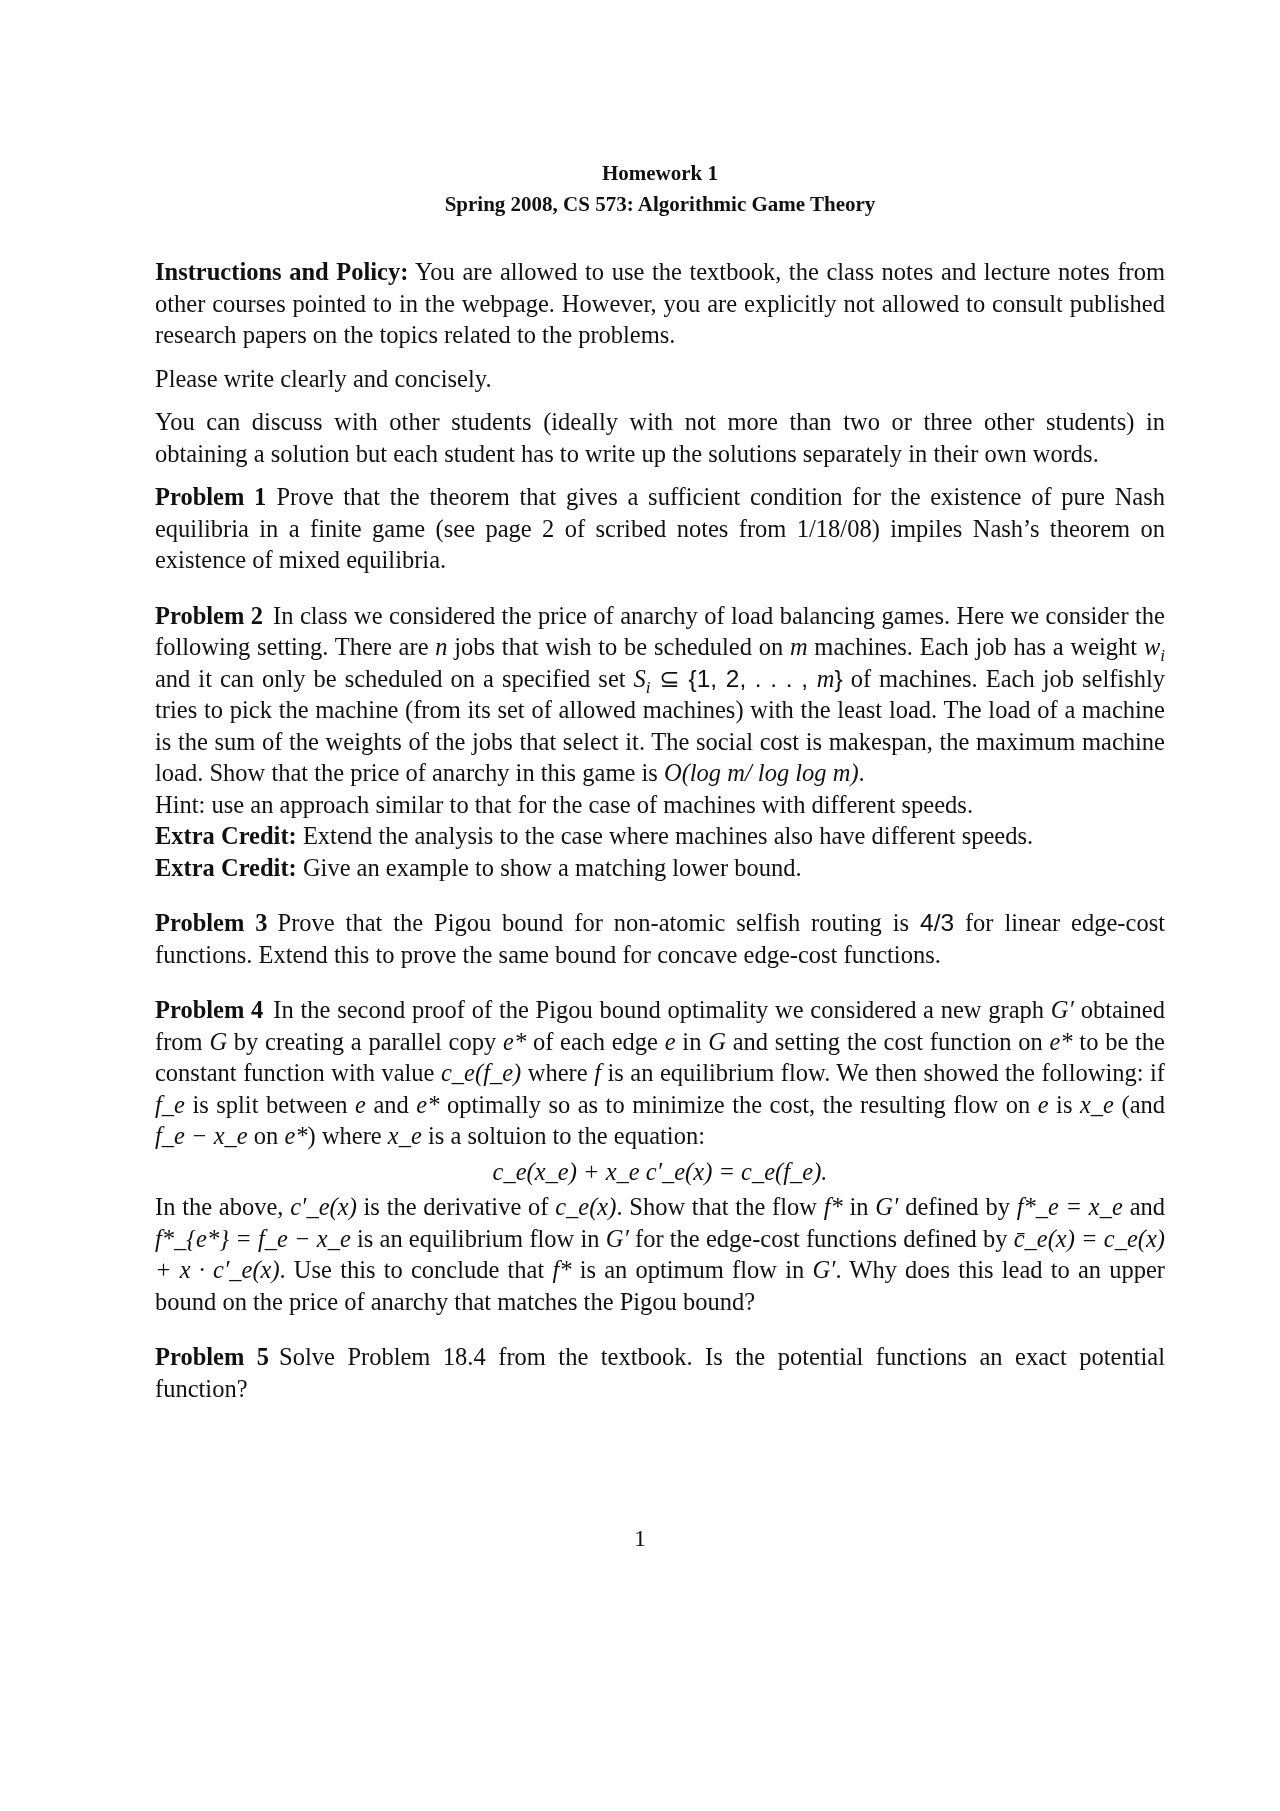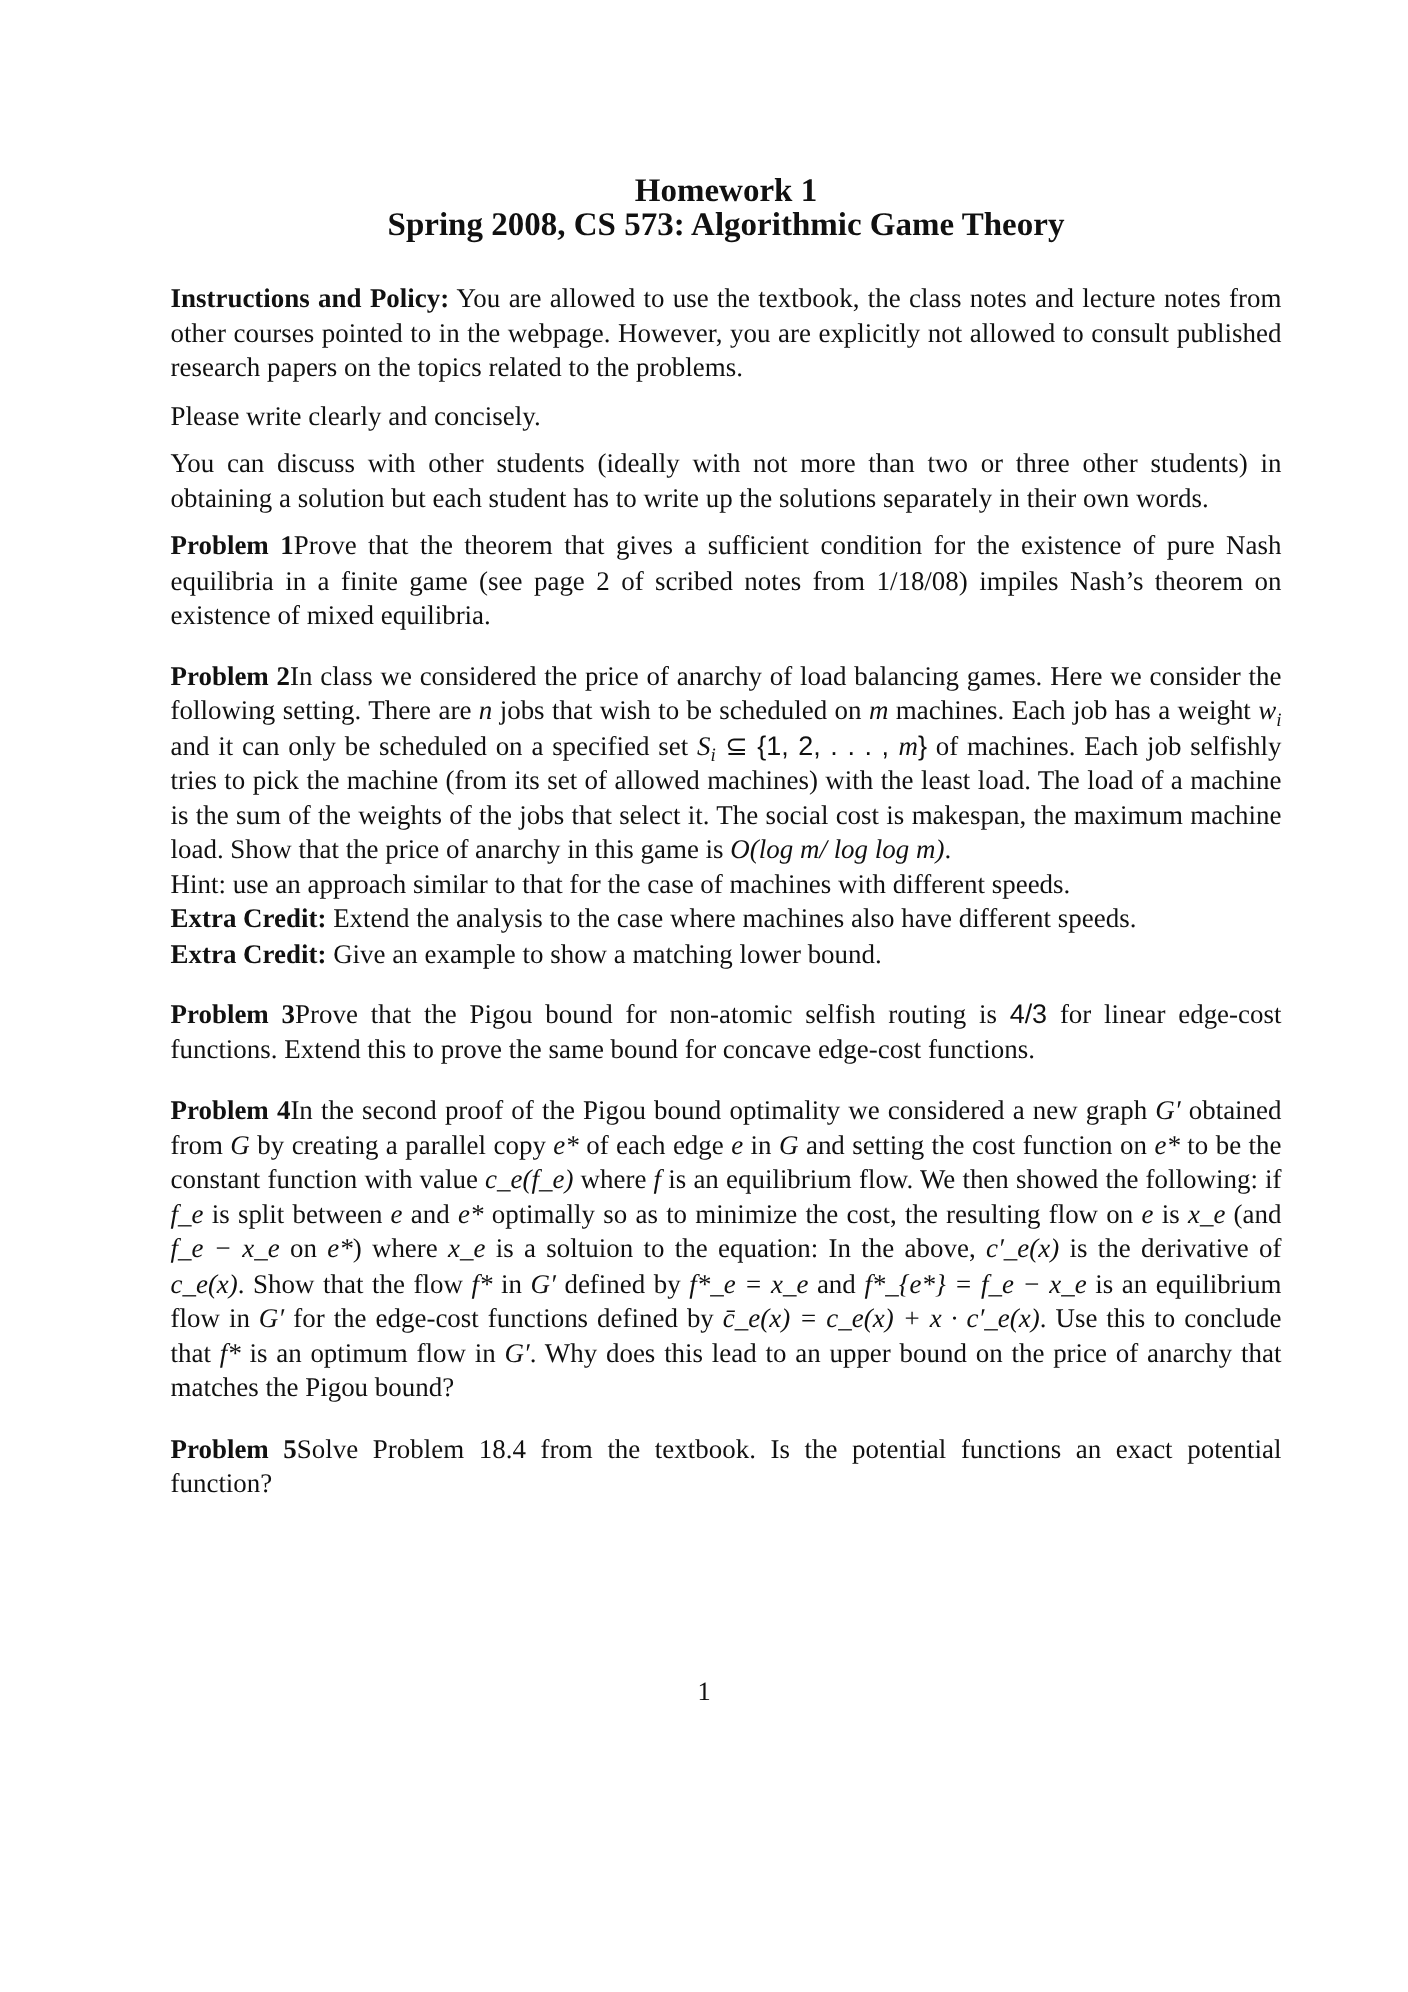--- a/index.html
+++ b/index.html
@@ -20,32 +20,32 @@
       left: 155px;
       top: 158px;
       width: 1010px;
       font-size: 24.5px;
       line-height: 31.5px;
       text-align: justify;
     }
     .title-block {
       text-align: center;
       font-weight: bold;
-      font-size: 30px;
+      font-size: 21px;
       line-height: 31px;
       margin-bottom: 36px;
     }
     .title-line { display: block; }
     p { margin: 0 0 12px 0; }
     .bold { font-weight: bold; font-family: Liberation Serif, serif; }
     .ital { }
     .m { font-family: "Liberation Serif", "DejaVu Serif", serif; font-style: italic; }
     .mr { font-family: Liberation Sans, sans-serif; font-style: normal; }
     .problem { margin-bottom: 24px; }
-    .problem-label { font-weight: bold; }
+    .problem-label { font-weight: bold; margin-right: 10px; }
     .ec-line { display: block; }
     .equation {
       display: block;
       text-align: center;
       margin: 4px 0 4px 0;
     }
     sub, sup { font-size: 70%; line-height: 0; }
     .page-number {
       position: absolute;
       top: 1525px;
@@ -81,20 +81,21 @@
     <span class="ec-line"><span class="bold">Extra Credit:</span><span> Extend the analysis to the case where machines also have different speeds.</span></span>
     <span class="ec-line"><span class="bold">Extra Credit:</span><span> Give an example to show a matching lower bound.</span></span>
   </div>
 
   <div class="problem">
     <span class="problem-label">Problem 3</span><span>Prove that the Pigou bound for non-atomic selfish routing is </span><span class="mr">4/3</span><span> for linear edge-cost functions. Extend this to prove the same bound for concave edge-cost functions.</span>
   </div>
 
   <div class="problem">
     <span class="problem-label">Problem 4</span><span>In the second proof of the Pigou bound optimality we considered a new graph </span><span class="m">G′</span><span> obtained from </span><span class="m">G</span><span> by creating a parallel copy </span><span class="m">e*</span><span> of each edge </span><span class="m">e</span><span> in </span><span class="m">G</span><span> and setting the cost function on </span><span class="m">e*</span><span> to be the constant function with value </span><span class="m">c_e(f_e)</span><span> where </span><span class="m">f</span><span> is an equilibrium flow. We then showed the following: if </span><span class="m">f_e</span><span> is split between </span><span class="m">e</span><span> and </span><span class="m">e*</span><span> optimally so as to minimize the cost, the resulting flow on </span><span class="m">e</span><span> is </span><span class="m">x_e</span><span> (and </span><span class="m">f_e − x_e</span><span> on </span><span class="m">e*</span><span>) where </span><span class="m">x_e</span><span> is a soltuion to the equation:</span>
+    <span class="equation m">c_e(x_e) + x_e c′_e(x) = c_e(f_e).</span>
     <span>In the above, </span><span class="m">c′_e(x)</span><span> is the derivative of </span><span class="m">c_e(x)</span><span>. Show that the flow </span><span class="m">f*</span><span> in </span><span class="m">G′</span><span> defined by </span><span class="m">f*_e = x_e</span><span> and </span><span class="m">f*_{e*} = f_e − x_e</span><span> is an equilibrium flow in </span><span class="m">G′</span><span> for the edge-cost functions defined by </span><span class="m">c̄_e(x) = c_e(x) + x · c′_e(x)</span><span>. Use this to conclude that </span><span class="m">f*</span><span> is an optimum flow in </span><span class="m">G′</span><span>. Why does this lead to an upper bound on the price of anarchy that matches the Pigou bound?</span>
   </div>
 
   <div class="problem">
     <span class="problem-label">Problem 5</span><span>Solve Problem 18.4 from the textbook.  Is the potential functions an </span><span class="ital">exact</span><span> potential function?</span>
   </div>
 
 </div>
 
 <div class="page-number">1</div>

